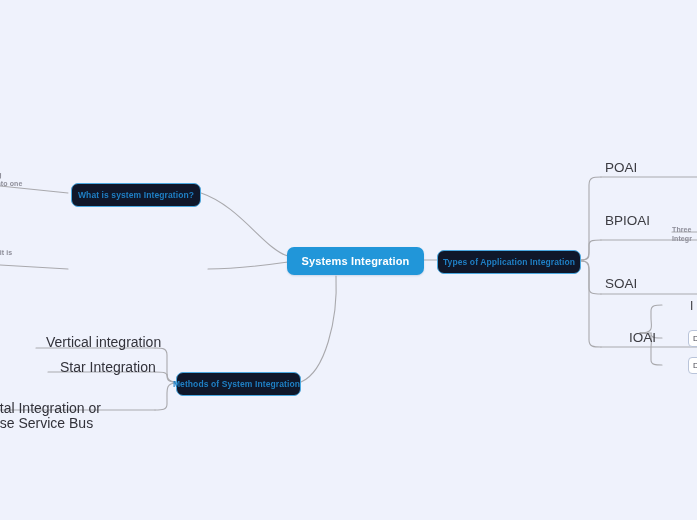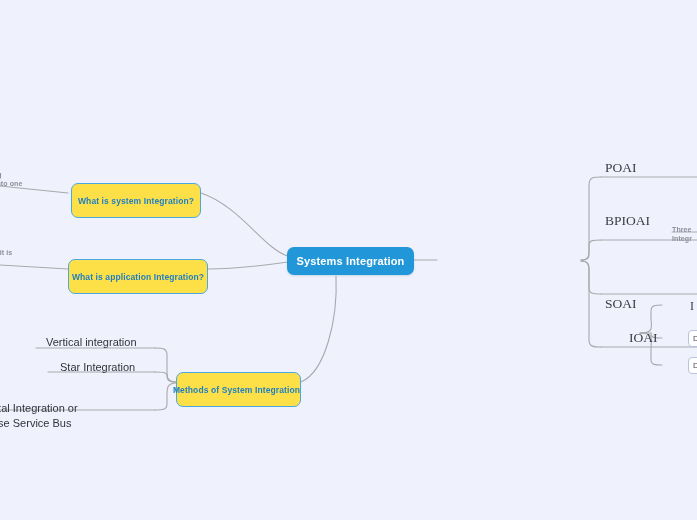--- a/index.html
+++ b/index.html
@@ -41,51 +41,51 @@
     font-weight: bold;
     letter-spacing: 0.15px;
     display: flex;
     align-items: center;
     justify-content: center;
     height: 28px;
     box-shadow: 0 1px 2px rgba(40,90,140,0.18);
   }
   
   .branch-node {
-    background: #fde047;
+    background: #0f172a;
     color: #1f7fc4;
     border: 1.5px solid #4aa8e0;
     border-radius: 7px;
     font-size: 8.5px;
     font-weight: bold;
     letter-spacing: 0.1px;
     display: flex;
     align-items: center;
     justify-content: center;
-    height: 35px;
+    height: 24px;
   }
   
   .leaf-label {
     color: #3c3c42;
-    font-family: Liberation Serif, serif;
+    font-family: Liberation Sans, sans-serif;
     font-size: 13.5px;
     line-height: 15px;
     background: transparent;
   }
   .leaf-label.small {
     font-family: "Liberation Sans", sans-serif;
     font-size: 7px;
     line-height: 9px;
     color: #8e8e99;
     font-weight: bold;
     letter-spacing: 0.1px;
   }
   .leaf-label.sans {
     font-family: "Liberation Sans", sans-serif;
-    font-size: 11px;
+    font-size: 14px;
     line-height: 15px;
     color: #32323a;
   }
   .leaf-label.two-line {
     white-space: pre-line;
   }
   
   .sub-node {
     background: #ffffff;
     border: 1.5px solid #b9c4da;
@@ -137,49 +137,49 @@
       <path d="M155,372 L48,372"></path>
       <path d="M155,410 L0,410"></path>
 
       <path d="M68,193 L0,186"></path>
       <path d="M68,269 L0,265"></path>
 
       <path d="M672,232 L697,232"></path>
     </g>
   </svg>
 
-  <div class="node root-node" style="left:287px; top:247px; width:127px;">
+  <div class="node root-node" style="left:287px; top:247px; width:137px;">
     <span>Systems Integration</span>
   </div>
 
   <div class="node branch-node" style="left:71px; top:183px; width:130px;">
     <span>What is system Integration?</span>
   </div>
 
   <div class="node leaf-label small two-line" style="left:-18px; top:161px; width:64px;">
     <span>nging
 ms into one</span>
   </div>
 
-  <div class="node branch-node" style="left:68px; top:259px; width:140px;">
-    <span>What is application Integration?</span>
-  </div>
 
   <div class="node leaf-label small" style="left:-20px; top:248px; width:70px;">
     <span>rated it is</span>
   </div>
 
+  <div class="node branch-node" style="left:437px; top:250px; width:144px;">
+    <span>Types of Application Integration</span>
+  </div>
 
   <div class="node leaf-label" style="left:605px; top:160px;">
     <span>POAI</span>
   </div>
   <div class="node leaf-label" style="left:605px; top:213px;">
     <span>BPIOAI</span>
   </div>
-  <div class="node leaf-label" style="left:605px; top:276px;margin-top:20px;">
+  <div class="node leaf-label" style="left:605px; top:276px;">
     <span>SOAI</span>
   </div>
   <div class="node leaf-label" style="left:605px; top:330px;margin-left:24px;">
     <span>IOAI</span>
   </div>
 
   <div class="node leaf-label small two-line" style="left:672px; top:216px; width:40px;">
     <span>Three
 Integr</span>
   </div>

